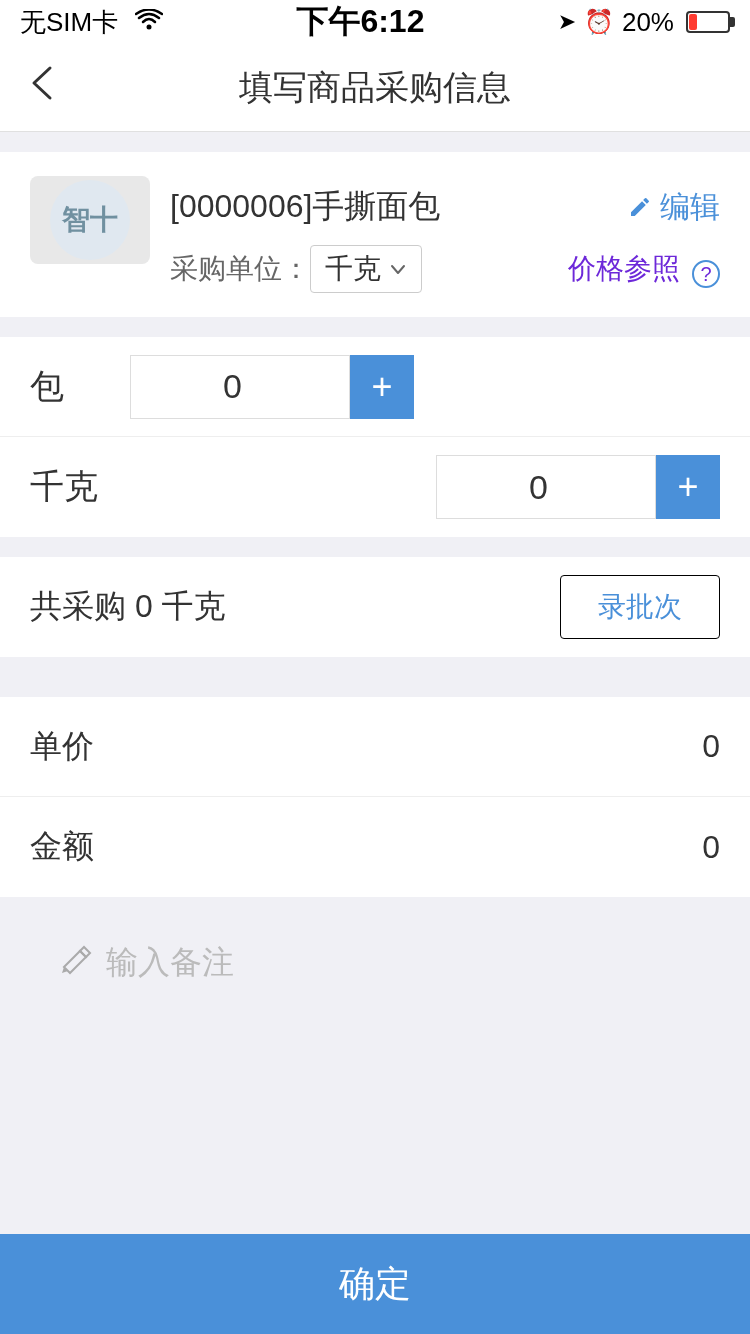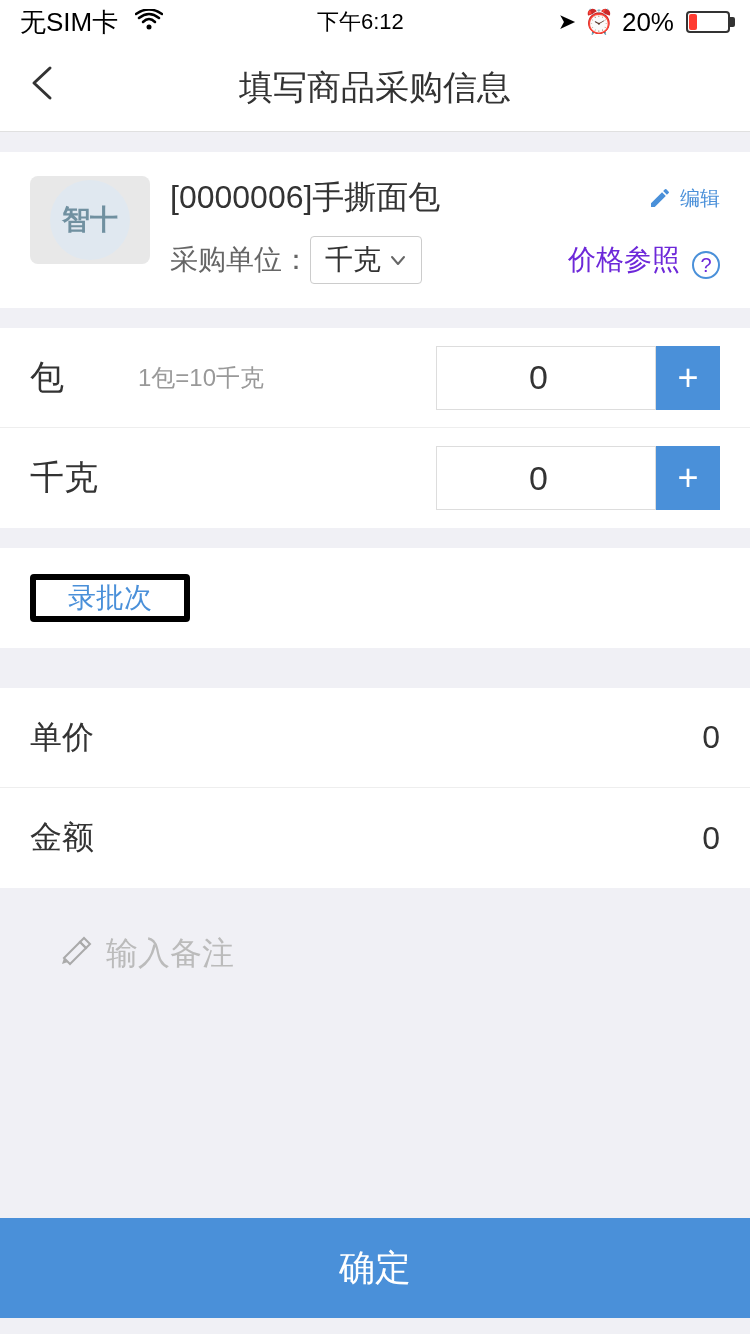--- a/index.html
+++ b/index.html
@@ -24,22 +24,22 @@
       padding: 0 20px;
       font-size: 26px;
       color: #000;
     }
     .status-left {
       display: flex;
       align-items: center;
       gap: 17px;
     }
     .status-center {
-      font-size: 22px;
-      font-weight: 400;
+      font-size: 32px;
+      font-weight: 700;
     }
     .status-right {
       display: flex;
       align-items: center;
       gap: 8px;
       font-size: 26px;
     }
     .battery-icon {
       display: inline-block;
       width: 44px;
@@ -129,28 +129,29 @@
       font-weight: bold;
     }
     .product-info {
       flex: 1;
     }
     .product-name-row {
       display: flex;
       align-items: center;
       justify-content: space-between;
       margin-bottom: 16px;
+      margin-top: 9px;
     }
     .product-name {
       font-size: 32px;
       color: #333;
       font-weight: 500;
     }
     .edit-btn {
-      font-size: 20px;
+      font-size: 30px;
       color: #4a90d9;
       display: flex;
       align-items: center;
       gap: 4px;
       cursor: pointer;
     }
     .unit-row {
       display: flex;
       align-items: center;
       justify-content: space-between;
@@ -259,22 +260,22 @@
       align-items: center;
       justify-content: space-between;
       height: 100px;
     }
     .total-text {
       font-size: 32px;
       color: #333;
     }
     .batch-btn {
       width: 160px;
-      height: 48px;
-      border: 6px solid #000000;
+      height: 64px;
+      border: 1px solid #000000;
       color: #4a90d9;
       background: #fff;
       font-size: 28px;
       display: flex;
       align-items: center;
       justify-content: center;
       cursor: pointer;
       border-radius: 4px;
     }
 
@@ -321,21 +322,21 @@
       margin-top: 2px;
     }
     .note-placeholder {
       font-size: 32px;
       color: #bbb;
     }
 
     
     .confirm-bar {
       position: fixed;
-      bottom: 16px;
+      bottom: 0;
       width: 750px;
       height: 100px;
       background: #4a90d9;
       display: flex;
       align-items: center;
       justify-content: center;
       cursor: pointer;
     }
     .confirm-text {
       font-size: 36px;
@@ -417,38 +418,38 @@
     </div>
   </div>
 </div>
 
 <div class="section-divider"></div>
 
 <div class="input-section">
 
   <div class="input-row">
     <span class="input-label">包</span>
-    <span class="input-sublabel">1包=10千克</span>
     <div class="input-right">
       <input type="number" class="number-input" value="0" style="">
       <button class="plus-btn">+</button>
     </div>
   </div>
 
   <div class="input-row">
     <span class="input-label">千克</span>
     <span class="input-sublabel"></span>
     <div class="input-right">
       <input type="number" class="number-input" value="0" style="">
       <button class="plus-btn">+</button>
     </div>
   </div>
 </div>
 
 <div class="total-section">
+  <span class="total-text">共采购 0 千克</span>
   <button class="batch-btn">
     <span>录批次</span>
   </button>
 </div>
 
 <div class="section-divider"></div>
 
 <div class="info-section">
   <div class="info-row">
     <span class="info-label">单价</span>

